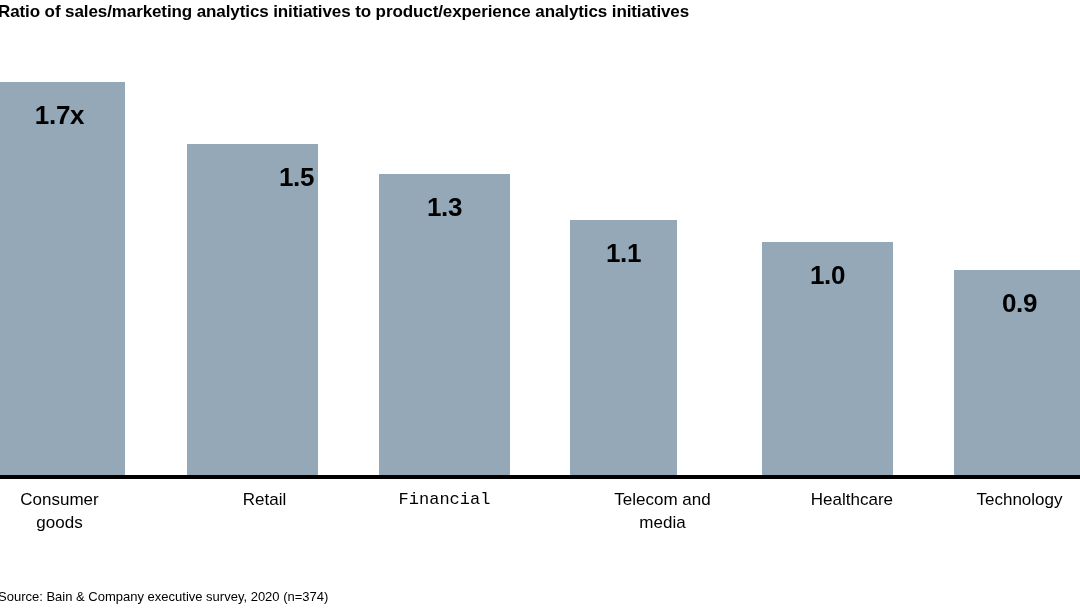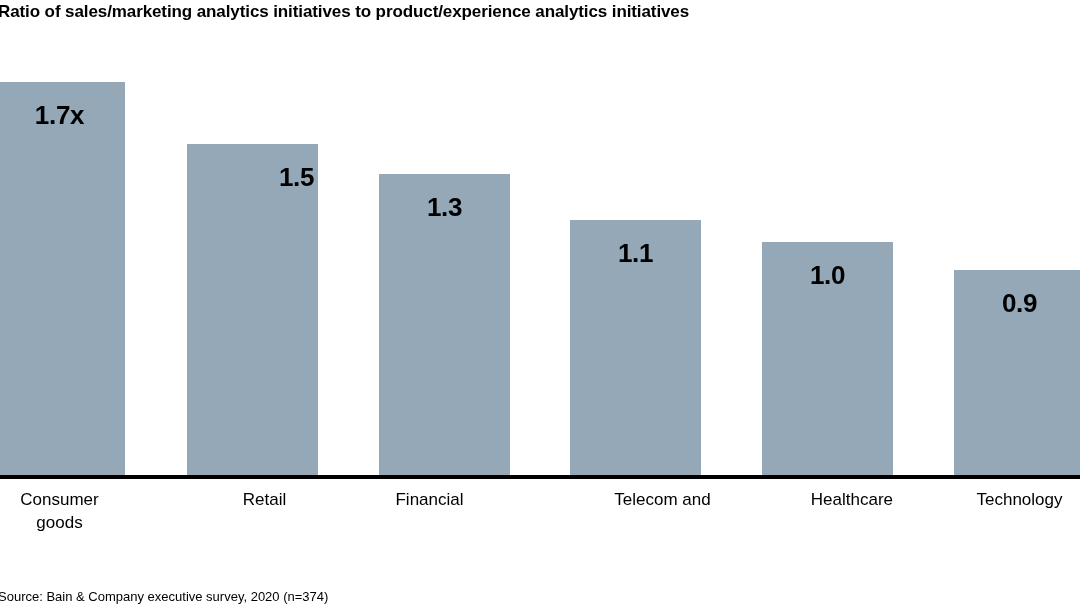--- a/index.html
+++ b/index.html
@@ -128,21 +128,21 @@
     <div class="bar-group" style="left:187px; width:131px; height:333px;">
       <div class="bar" style="height:333px;"></div>
       <div class="bar-value" style="top:18px;padding-left:44px;">1.5</div>
     </div>
 
     <div class="bar-group" style="left:379px; width:131px; height:303px;">
       <div class="bar" style="height:303px;"></div>
       <div class="bar-value" style="top:18px;">1.3</div>
     </div>
 
-    <div class="bar-group" style="left:570px; width:131px; height:257px;">
+    <div class="bar-group" style="left:570px; width:107px; height:257px;">
       <div class="bar" style="height:257px;"></div>
       <div class="bar-value" style="top:18px;">1.1</div>
     </div>
 
     <div class="bar-group" style="left:762px; width:131px; height:235px;">
       <div class="bar" style="height:235px;"></div>
       <div class="bar-value" style="top:18px;text-align:center;">1.0</div>
     </div>
 
     <div class="bar-group" style="left:954px; width:131px; height:207px;">
@@ -159,26 +159,27 @@
     <div class="category-label" style="left:-6px; width:131px;">
       <div>Consumer</div>
       <div>goods</div>
     </div>
 
     <div class="category-label" style="left:199px; width:131px;">
       <div>Retail</div>
       <div></div>
     </div>
 
-    <div class="category-label" style="left:364px; width:131px;">
+    <div class="category-label" style="left:379px; width:131px;font-family:Liberation Mono, monospace;">
       <div>Financial</div>
     </div>
 
     <div class="category-label" style="left:592px; width:141px;">
       <div>Telecom and</div>
+      <div>media</div>
     </div>
 
     <div class="category-label" style="left:762px; width:131px;text-align:right;">
       <div>Healthcare</div>
       <div></div>
     </div>
 
     <div class="category-label" style="left:954px; width:131px;">
       <div>Technology</div>
       <div></div>

